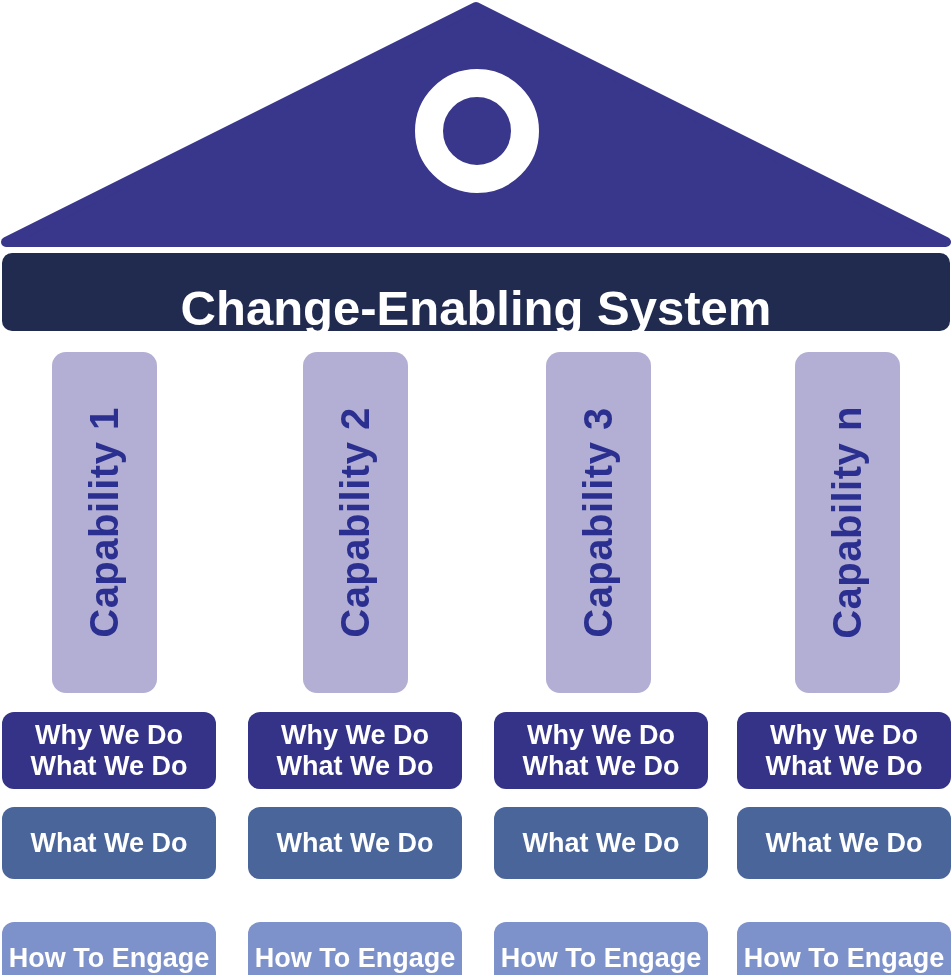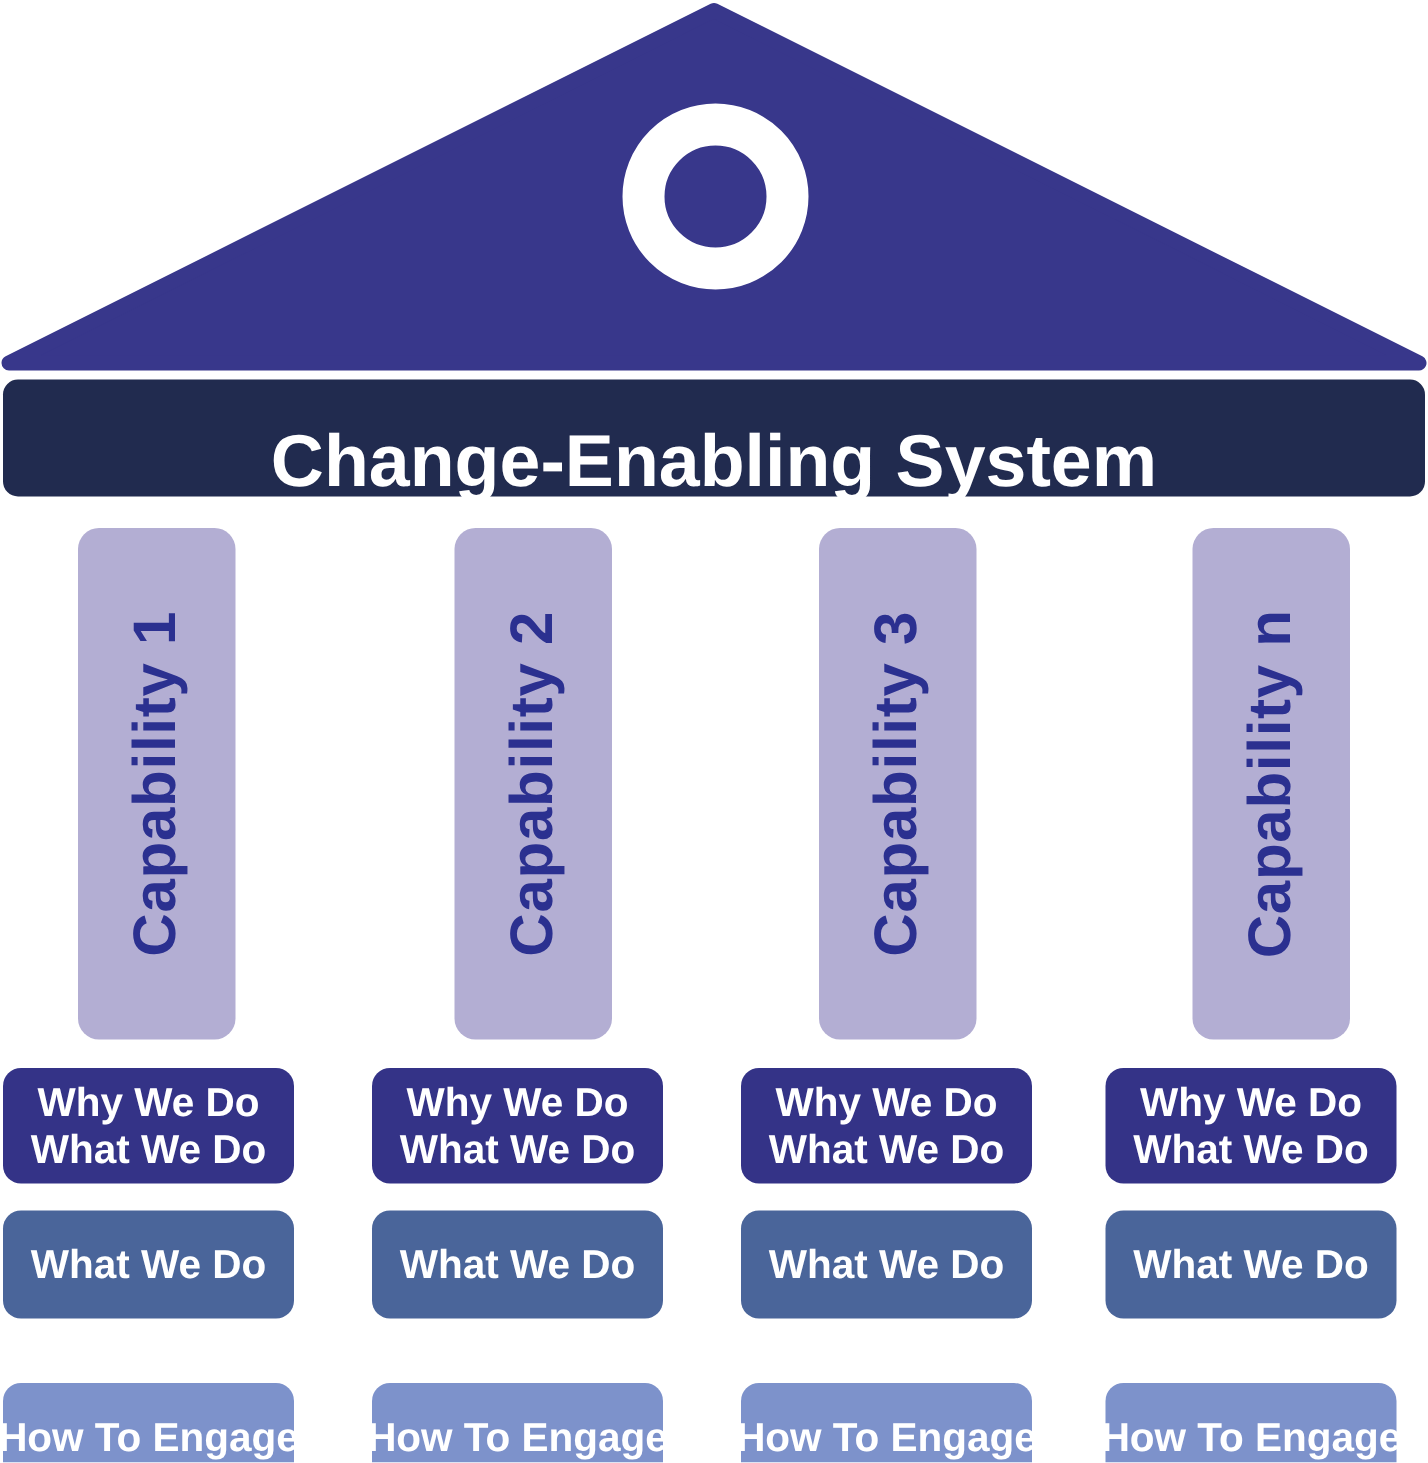--- a/index.html
+++ b/index.html
@@ -31,21 +31,21 @@
     background: var(--pillar); border-radius: 14px;
     display: flex; align-items: center; justify-content: center;
   }
   .pillar-label {
     transform: rotate(-90deg); white-space: nowrap;
     font-size: 40px; font-weight: 700; color: var(--pillar_text); letter-spacing: 0.5px;
   }
   .pil-0 { left: 52px; } .pil-1 { left: 303px; } .pil-2 { left: 546px; } .pil-3 { left: 795px; }
   
   .box {
-    position: absolute; width: 194px; border-radius: 12px;
+    position: absolute; width: 214px; border-radius: 12px;
     display: flex; flex-direction: column; align-items: center; justify-content: center;
     color: var(--light_text); font-size: 27px; font-weight: 700; text-align: center;
     line-height: 1.13; white-space: nowrap;
   }
   .col-0 { left: 2px; } .col-1 { left: 248px; } .col-2 { left: 494px; } .col-3 { left: 737px; }
   .row-why  { top: 712px; height: 77px; background: var(--why_box); }
   .row-what { top: 807px; height: 72px; background: var(--what_box); }
   .row-how  { top: 922px; height: 72px; background: var(--how_box); }
 </style>
 </head>

